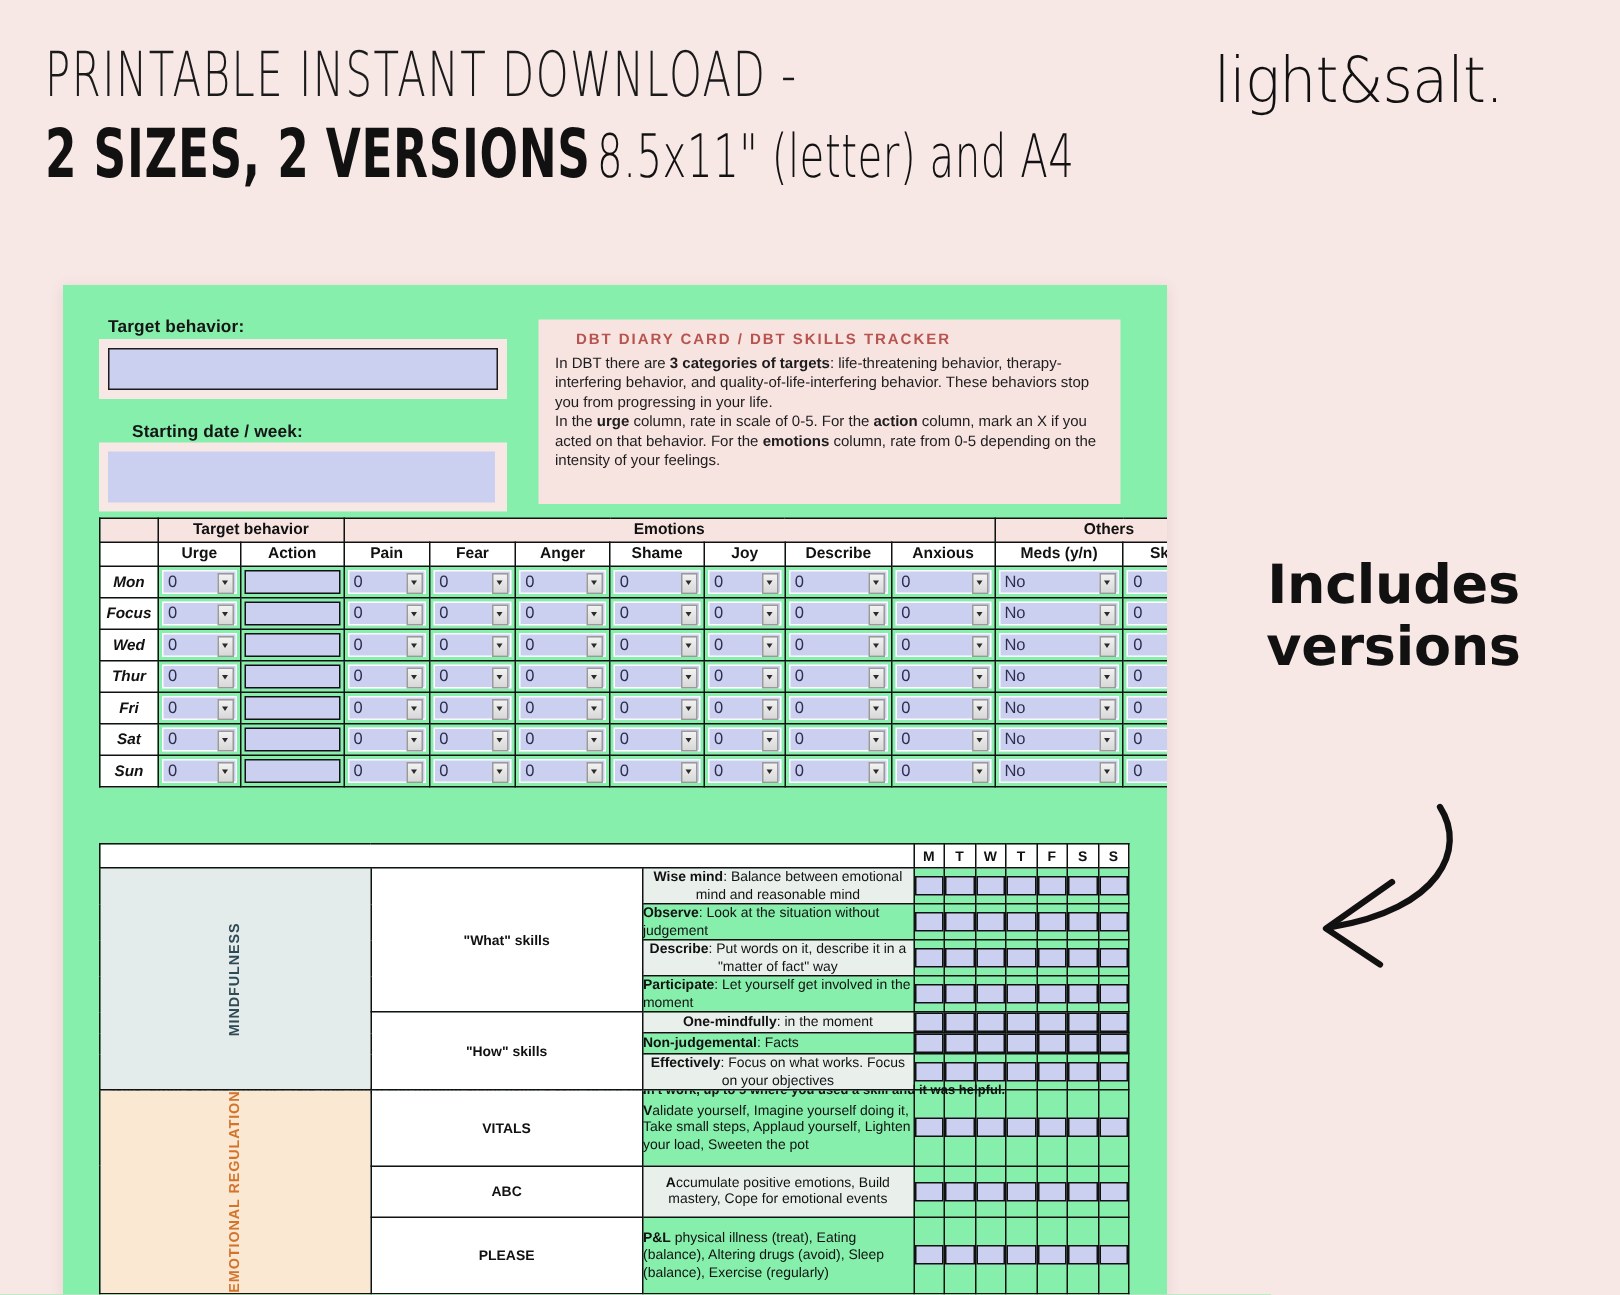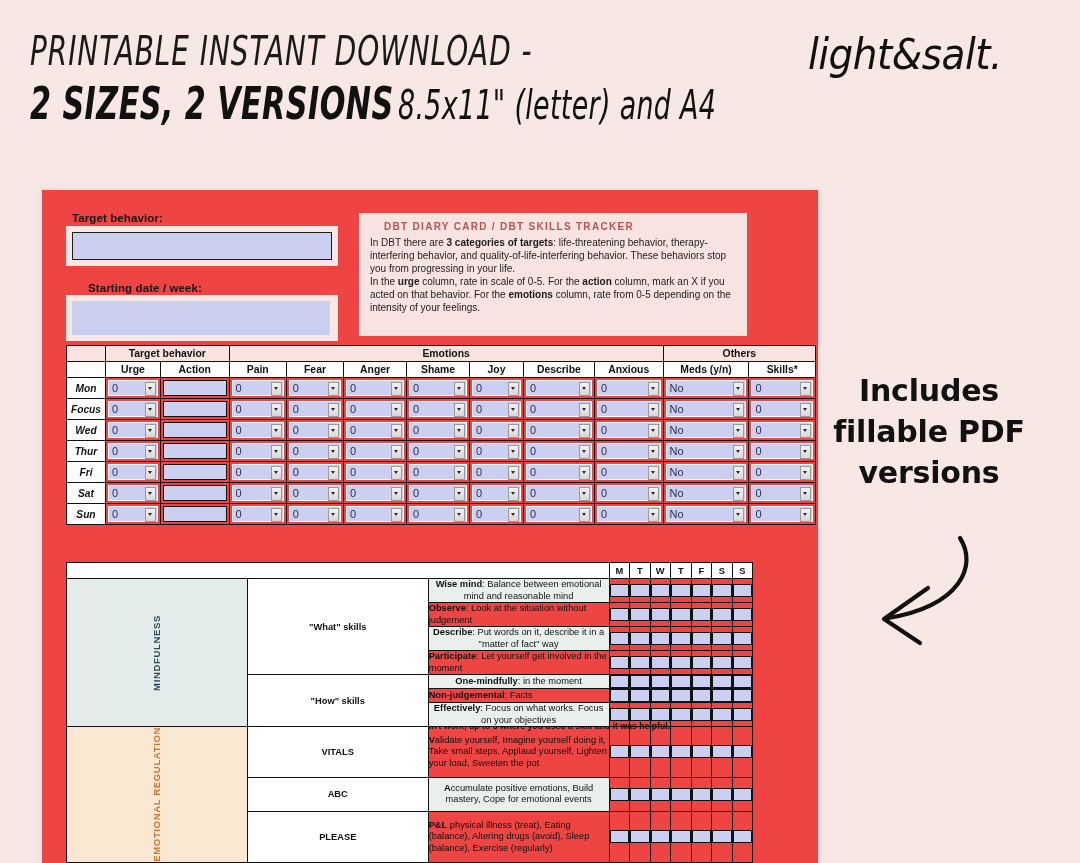--- a/index.html
+++ b/index.html
@@ -4,21 +4,21 @@
 <style>
   html,body{margin:0;padding:0;}
   body{
     width:1080px;height:863px;overflow:hidden;
     background:#f7e7e5;
     font-family:"Liberation Sans", sans-serif;
     position:relative;
   }
 
   
-  #promo{position:absolute;left:0;top:0;width:1032px;height:188px;font-style:italic;}
+  #promo{position:absolute;left:0;top:0;width:1032px;height:188px;}
   .promo-l1{
     position:absolute;left:30px;top:26px;
     font-size:34px;letter-spacing:1.2px;color:#1a1a1a;
     font-weight:300;font-family:"DejaVu Sans", sans-serif;
     transform:scaleX(0.82) scaleY(1.22);transform-origin:left top;
     white-space:nowrap;
   }
   .promo-l2{
     position:absolute;left:30px;top:78px;white-space:nowrap;
     transform:scaleX(0.84) scaleY(1.25);transform-origin:left top;
@@ -29,23 +29,22 @@
   .brand{
     position:absolute;right:30px;top:30px;
     font-size:39px;color:#111;font-weight:300;letter-spacing:-0.5px;
     font-family:"DejaVu Sans", sans-serif;
     transform:scaleY(1.08);transform-origin:right top;
   }
 
   
   #sheet{
     position:absolute;left:42px;top:190px;width:736px;height:673px;
-    background:#ef4444;box-shadow:0 2px 9px rgba(120,80,80,.13);
+    background:#86efac;box-shadow:0 2px 9px rgba(120,80,80,.13);
     overflow:hidden;
-    padding-left:40px;
   }
 
   
   .fld-label{
     position:absolute;font-size:11.5px;font-weight:700;color:#151515;
     letter-spacing:.1px;
   }
   .fld-box{
     position:absolute;background:#ccd0f0;
   }
@@ -144,21 +143,21 @@
   .dayhdr{width:19.5px;text-align:center;font-weight:700;font-size:10.4px;background:#fff;height:15px;}
   .cbcell{width:19.5px;padding:1px 1.5px;}
   .cb{
     width:100%;height:13px;background:#ccd0f0;
     border:1.4px solid #111;box-sizing:border-box;display:block;
   }
 
   
   #callout{
     position:absolute;left:800px;top:370px;width:258px;text-align:center;
-    font-size:30px;font-weight:700;line-height:41px;color:#111;
+    font-size:36px;font-weight:700;line-height:41px;color:#111;
     font-family:"DejaVu Sans", sans-serif;letter-spacing:-0.2px;
   }
   #arrow{position:absolute;left:810px;top:530px;width:220px;height:120px;}
 </style>
 </head>
 <body>
 
 <div id="promo">
   <div class="promo-l1">PRINTABLE INSTANT DOWNLOAD -</div>
   <div class="promo-l2">
@@ -964,19 +963,18 @@
           <td class="cbcell"></td>
           <td class="cbcell"></td>
           <td class="cbcell"></td>
         </tr>
       </tbody>
   </table>
 </div>
 
 <div id="callout">
   <div>Includes</div>
-  <div>fillable PDF</div>
   <div>versions</div>
 </div>
 <svg id="arrow" viewBox="0 0 220 120">
   <path d="M150 8 C168 36 150 76 78 88" stroke="#111" stroke-width="4.2" fill="none" stroke-linecap="round"></path>
   <path d="M118 58 L74 89 L110 113" stroke="#111" stroke-width="4.2" fill="none" stroke-linecap="round" stroke-linejoin="round"></path>
 </svg>
 
 </body></html>

